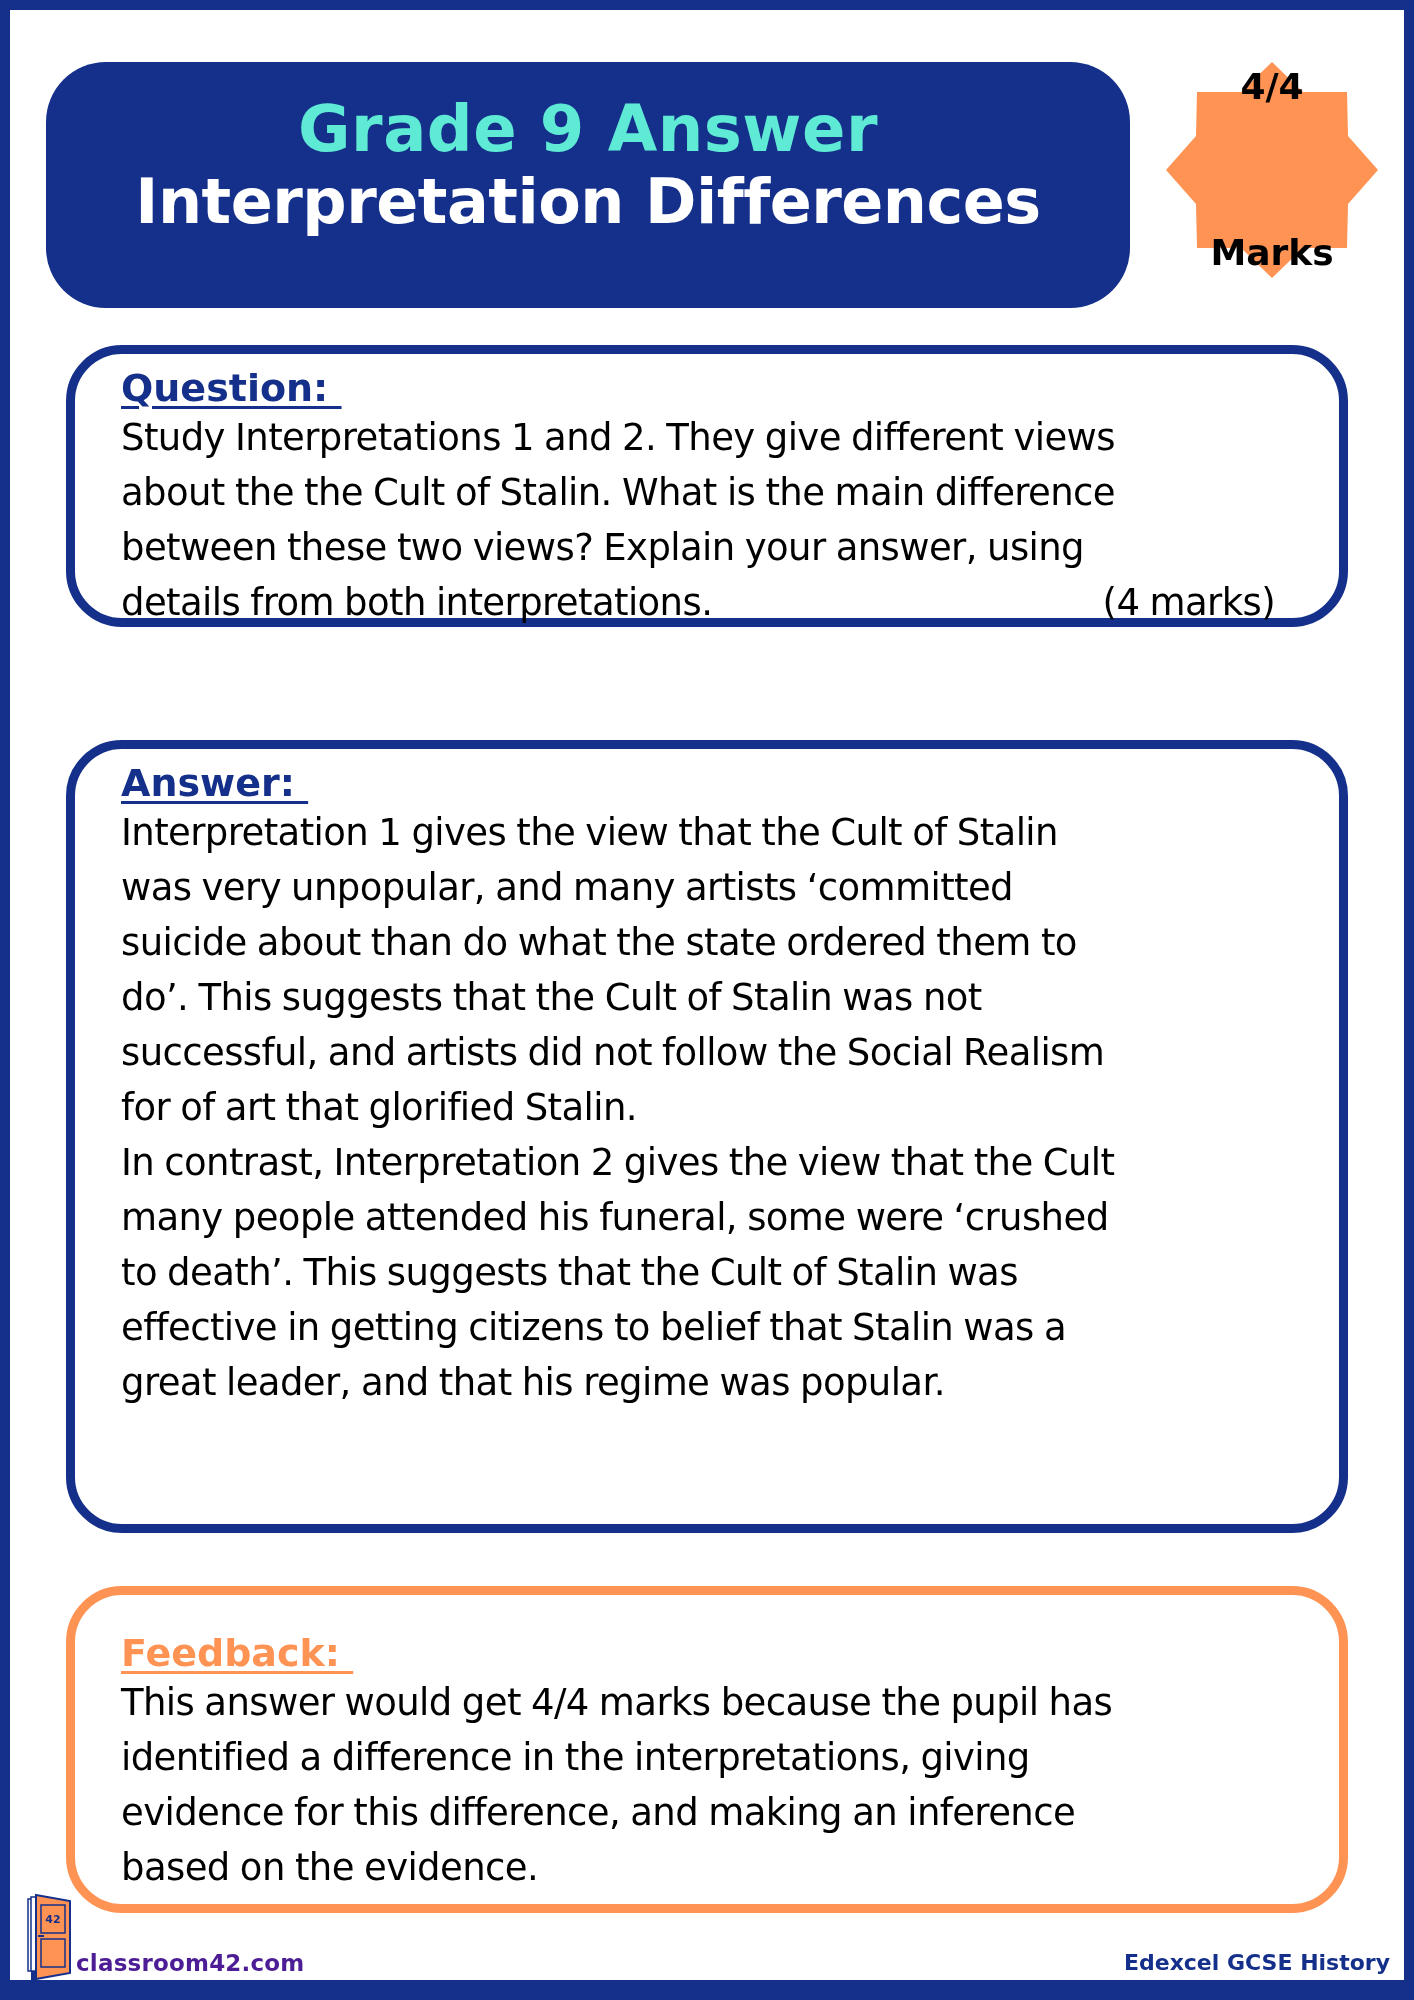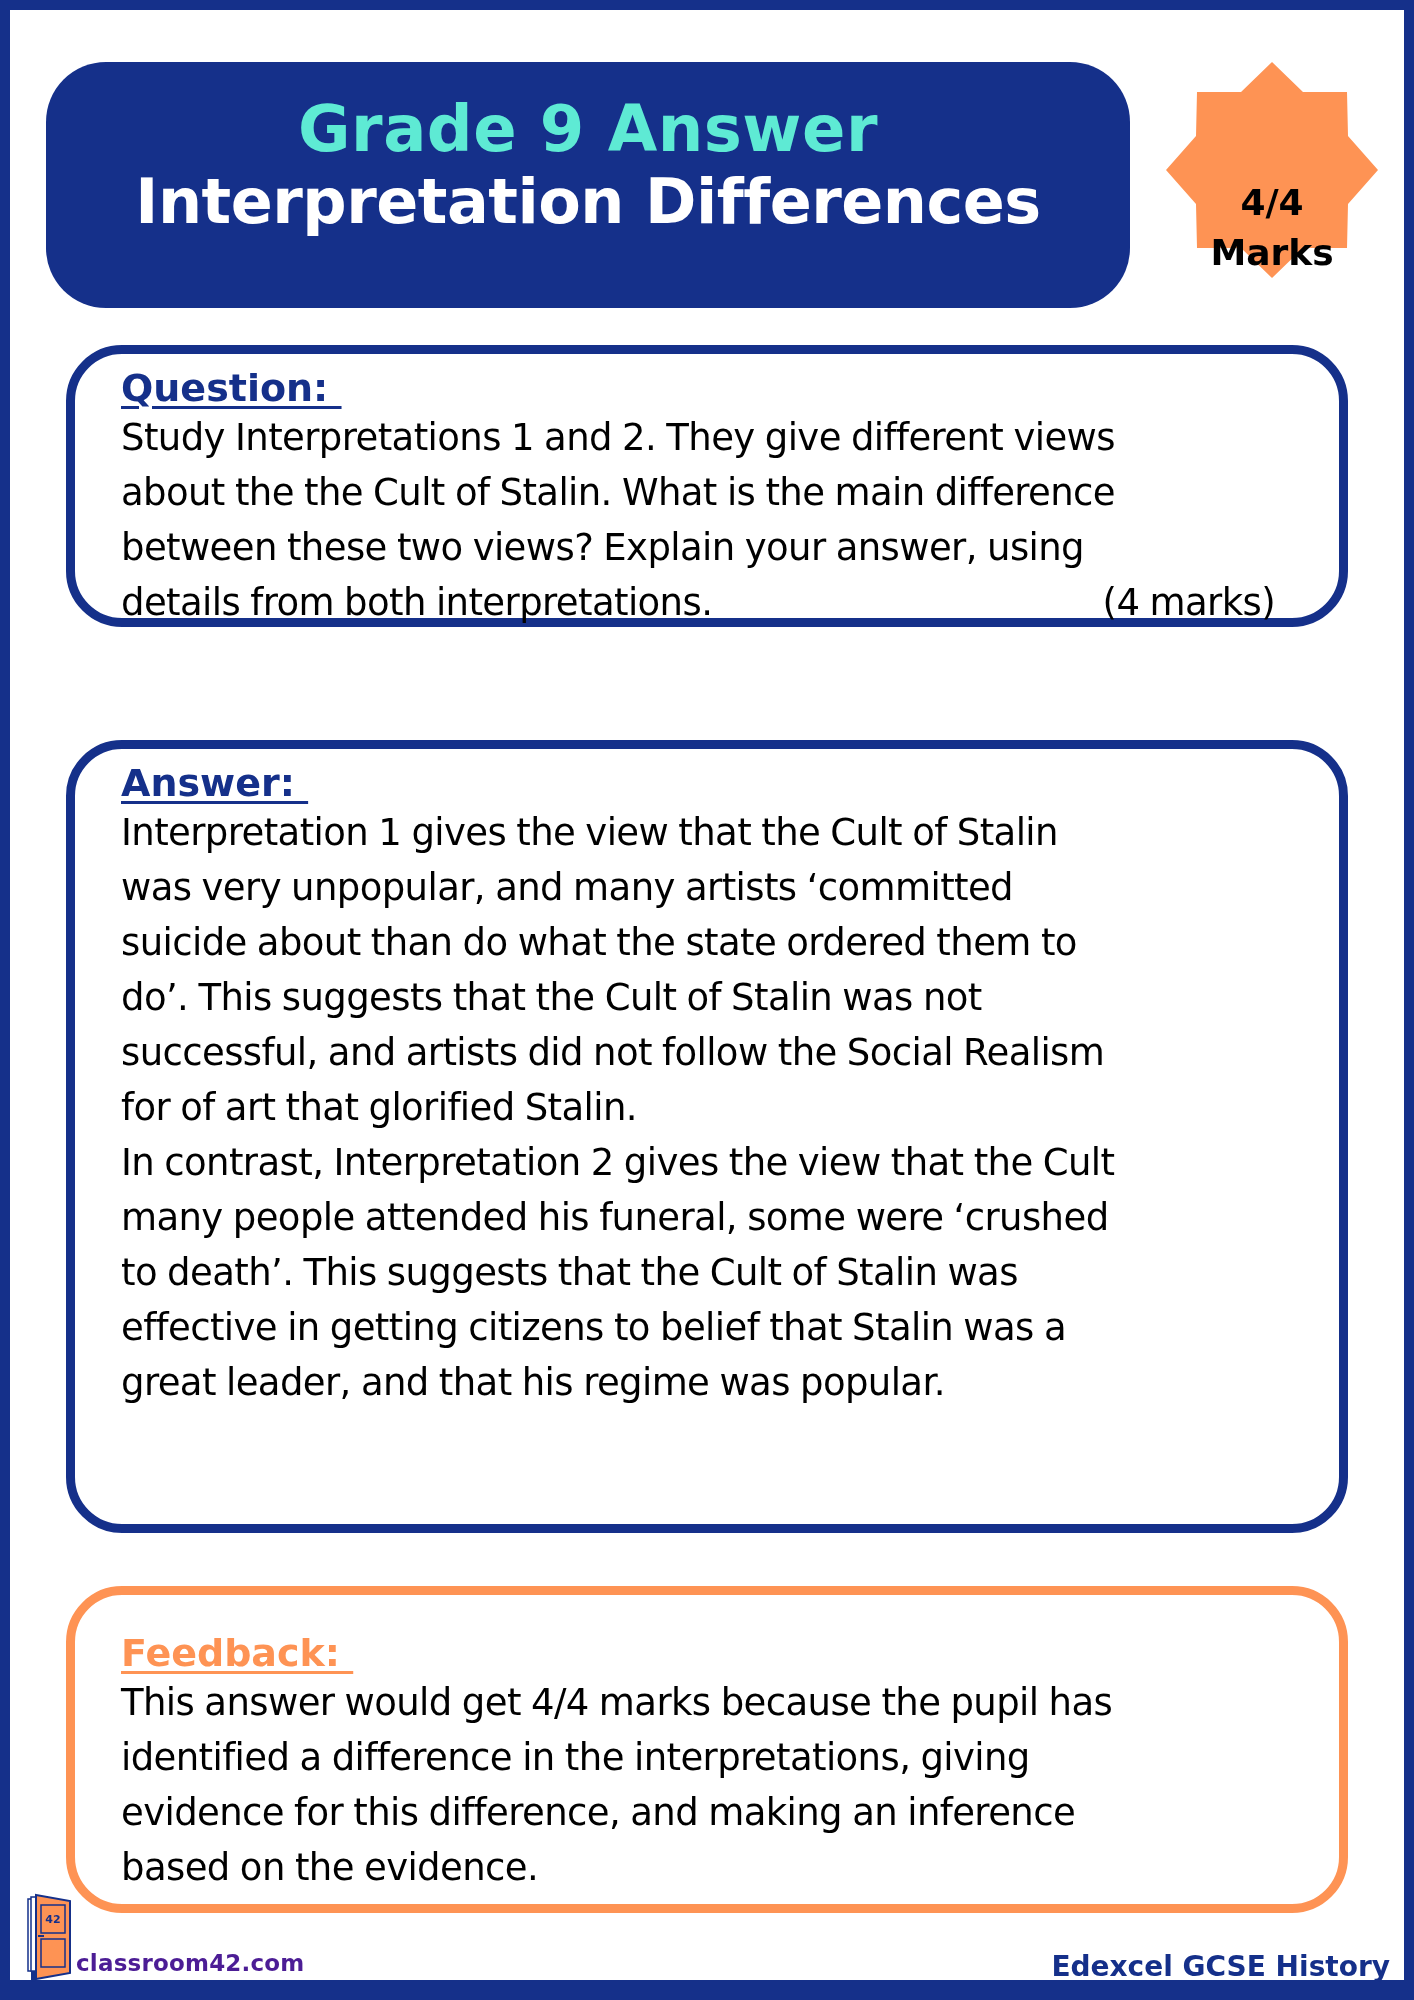--- a/index.html
+++ b/index.html
@@ -63,21 +63,21 @@
       left: 0; top: 0;
     }
     .marks-badge .badge-text {
       position: absolute;
       left: 0; top: 0;
       width: 212px;
       height: 216px;
       display: flex;
       flex-direction: column;
       align-items: center;
-      justify-content: flex-end;
+      justify-content: space-between;
       color: #000000;
       font-weight: bold;
       font-size: 36px;
       line-height: 50px;
     }
     .card {
       position: absolute;
       left: 66px;
       width: 1282px;
       box-sizing: border-box;
@@ -129,21 +129,21 @@
       font-weight: bold;
       font-size: 23px;
       color: #4c1d95;
       letter-spacing: 0.2px;
     }
     .footer-course {
       position: absolute;
       right: 24px;
       top: 1950px;
       font-weight: bold;
-      font-size: 28px;
+      font-size: 22px;
       color: #15308a;
     }
   </style>
 </head>
 <body>
 
 <div class="page-frame"></div>
 
 <div class="header-box">
   <div class="header-grade">Grade 9 Answer</div>

